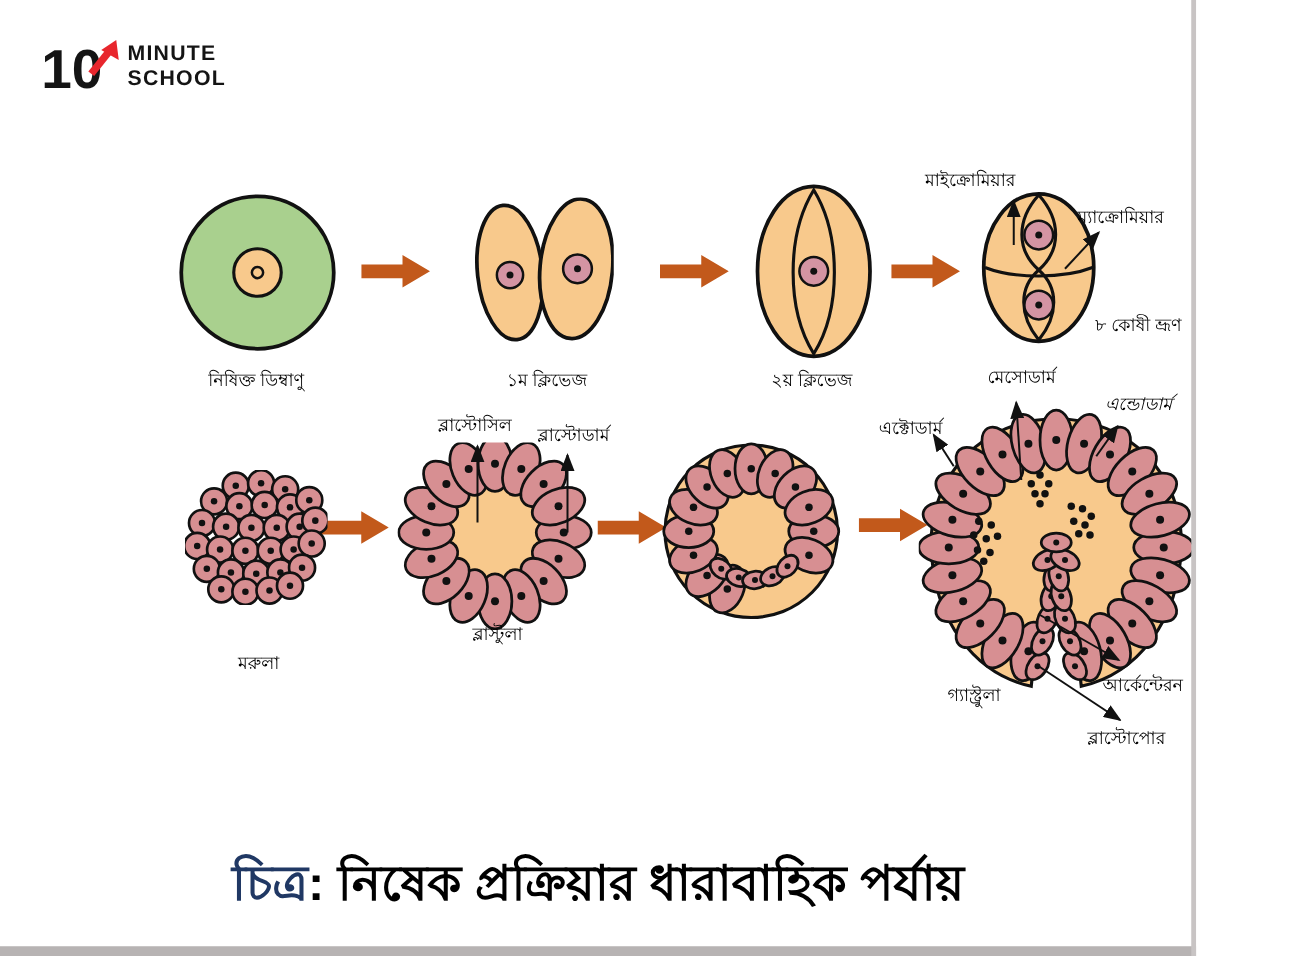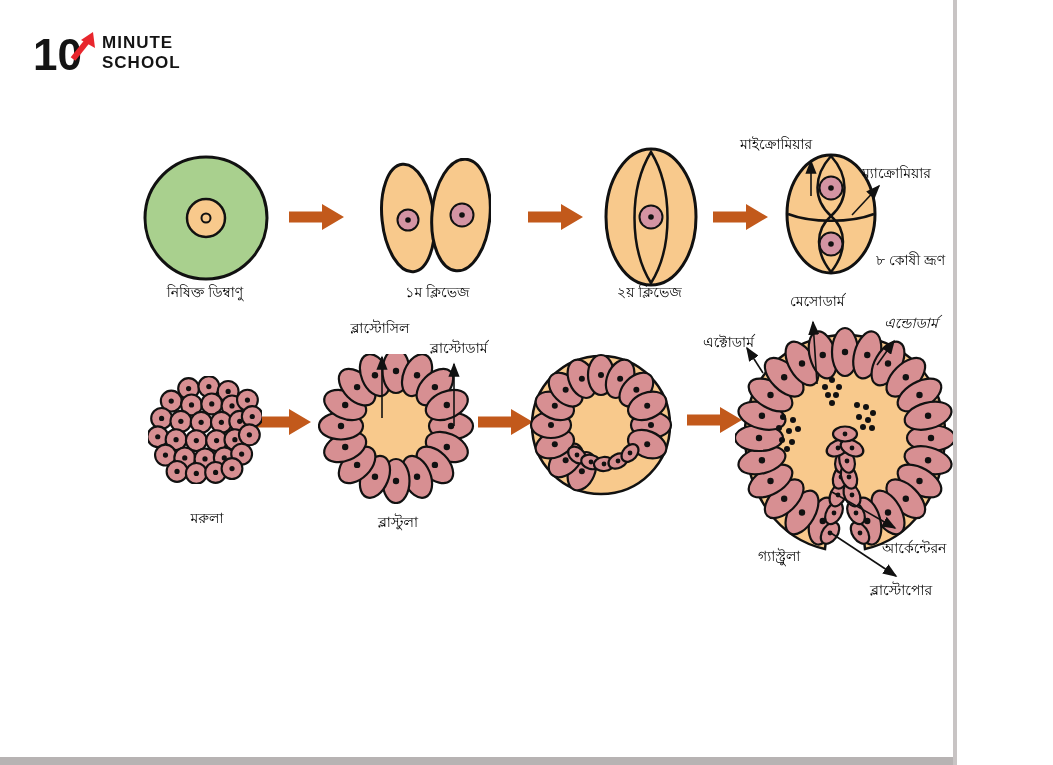--- a/index.html
+++ b/index.html
@@ -1,20 +1,20 @@
 <!DOCTYPE html>
 <html><head>
 <meta charset="utf-8">
 <style>
   html,body{margin:0;padding:0;background:#fff;}
   #page{position:relative;width:957px;height:765px;background:#ffffff;overflow:hidden;
         font-family:"Liberation Sans","DejaVu Sans",sans-serif;}
   .abs{position:absolute;}
   .lbl{position:absolute;color:#000000;font-size:14px;line-height:21px;white-space:nowrap;}
-  .center{text-align:center;}
+  .center{text-align:center;margin-top:12px;}
   svg{display:block;}
   .cell{fill:#d78f92;stroke:#111;stroke-width:2.2;}
   .dot{fill:#111;}
   .peach{fill:#f8c98c;stroke:#111;}
   .nuc{fill:#d494a3;stroke:#111;stroke-width:2;}
   .outline{fill:none;stroke:#111;}
   .blockarrow{fill:#c2591b;}
   #caption{position:absolute;left:0;top:676px;width:100%;text-align:center;
            font-size:39px;font-weight:600;color:#000;}
   #caption .pre{color:#203864;}
@@ -357,24 +357,27 @@
 
   <div class="lbl center" style="left:138px;top:282px;width:134px;">নিষিক্ত ডিম্বাণু</div>
   <div class="lbl center" style="left:380px;top:282px;width:115px;">১ম ক্লিভেজ</div>
   <div class="lbl center" style="left:592px;top:282px;width:115px;">২য় ক্লিভেজ</div>
   <div class="lbl" style="left:740px;top:134px;">মাইক্রোমিয়ার</div>
   <div class="lbl" style="left:862px;top:163px;">ম্যাক্রোমিয়ার</div>
   <div class="lbl" style="left:876px;top:250px;">৮ কোষী ভ্রূণ</div>
   <div class="lbl center" style="left:155px;top:508px;width:104px;">মরুলা</div>
   <div class="lbl center" style="left:328px;top:318px;width:104px;text-align:center;">ব্লাস্টোসিল</div>
   <div class="lbl" style="left:418px;top:338px;margin-left:12px;">ব্লাস্টোডার্ম</div>
-  <div class="lbl center" style="left:346px;top:512px;width:104px;">ব্লাস্টুলা</div>
+  <div class="lbl center" style="left:346px;top:485px;width:104px;">ব্লাস্টুলা</div>
   <div class="lbl" style="left:703px;top:332px;">এক্টোডার্ম</div>
   <div class="lbl" style="left:790px;top:291px;">মেসোডার্ম</div>
   <div class="lbl" style="left:884px;top:313px;font-style:italic;">এন্ডোডার্ম</div>
   <div class="lbl" style="left:758px;top:546px;">গ্যাস্ট্রুলা</div>
   <div class="lbl" style="left:882px;top:538px;">আর্কেন্টেরন</div>
   <div class="lbl" style="left:870px;top:580px;">ব্লাস্টোপোর</div>
 
+  <div id="caption">
+    <span class="pre">চিত্র</span><span>: নিষেক প্রক্রিয়ার ধারাবাহিক পর্যায়</span>
+  </div>
 
   <div id="bottombar"></div>
   <div id="rightbar"></div>
 </div>
 
 </body></html>

